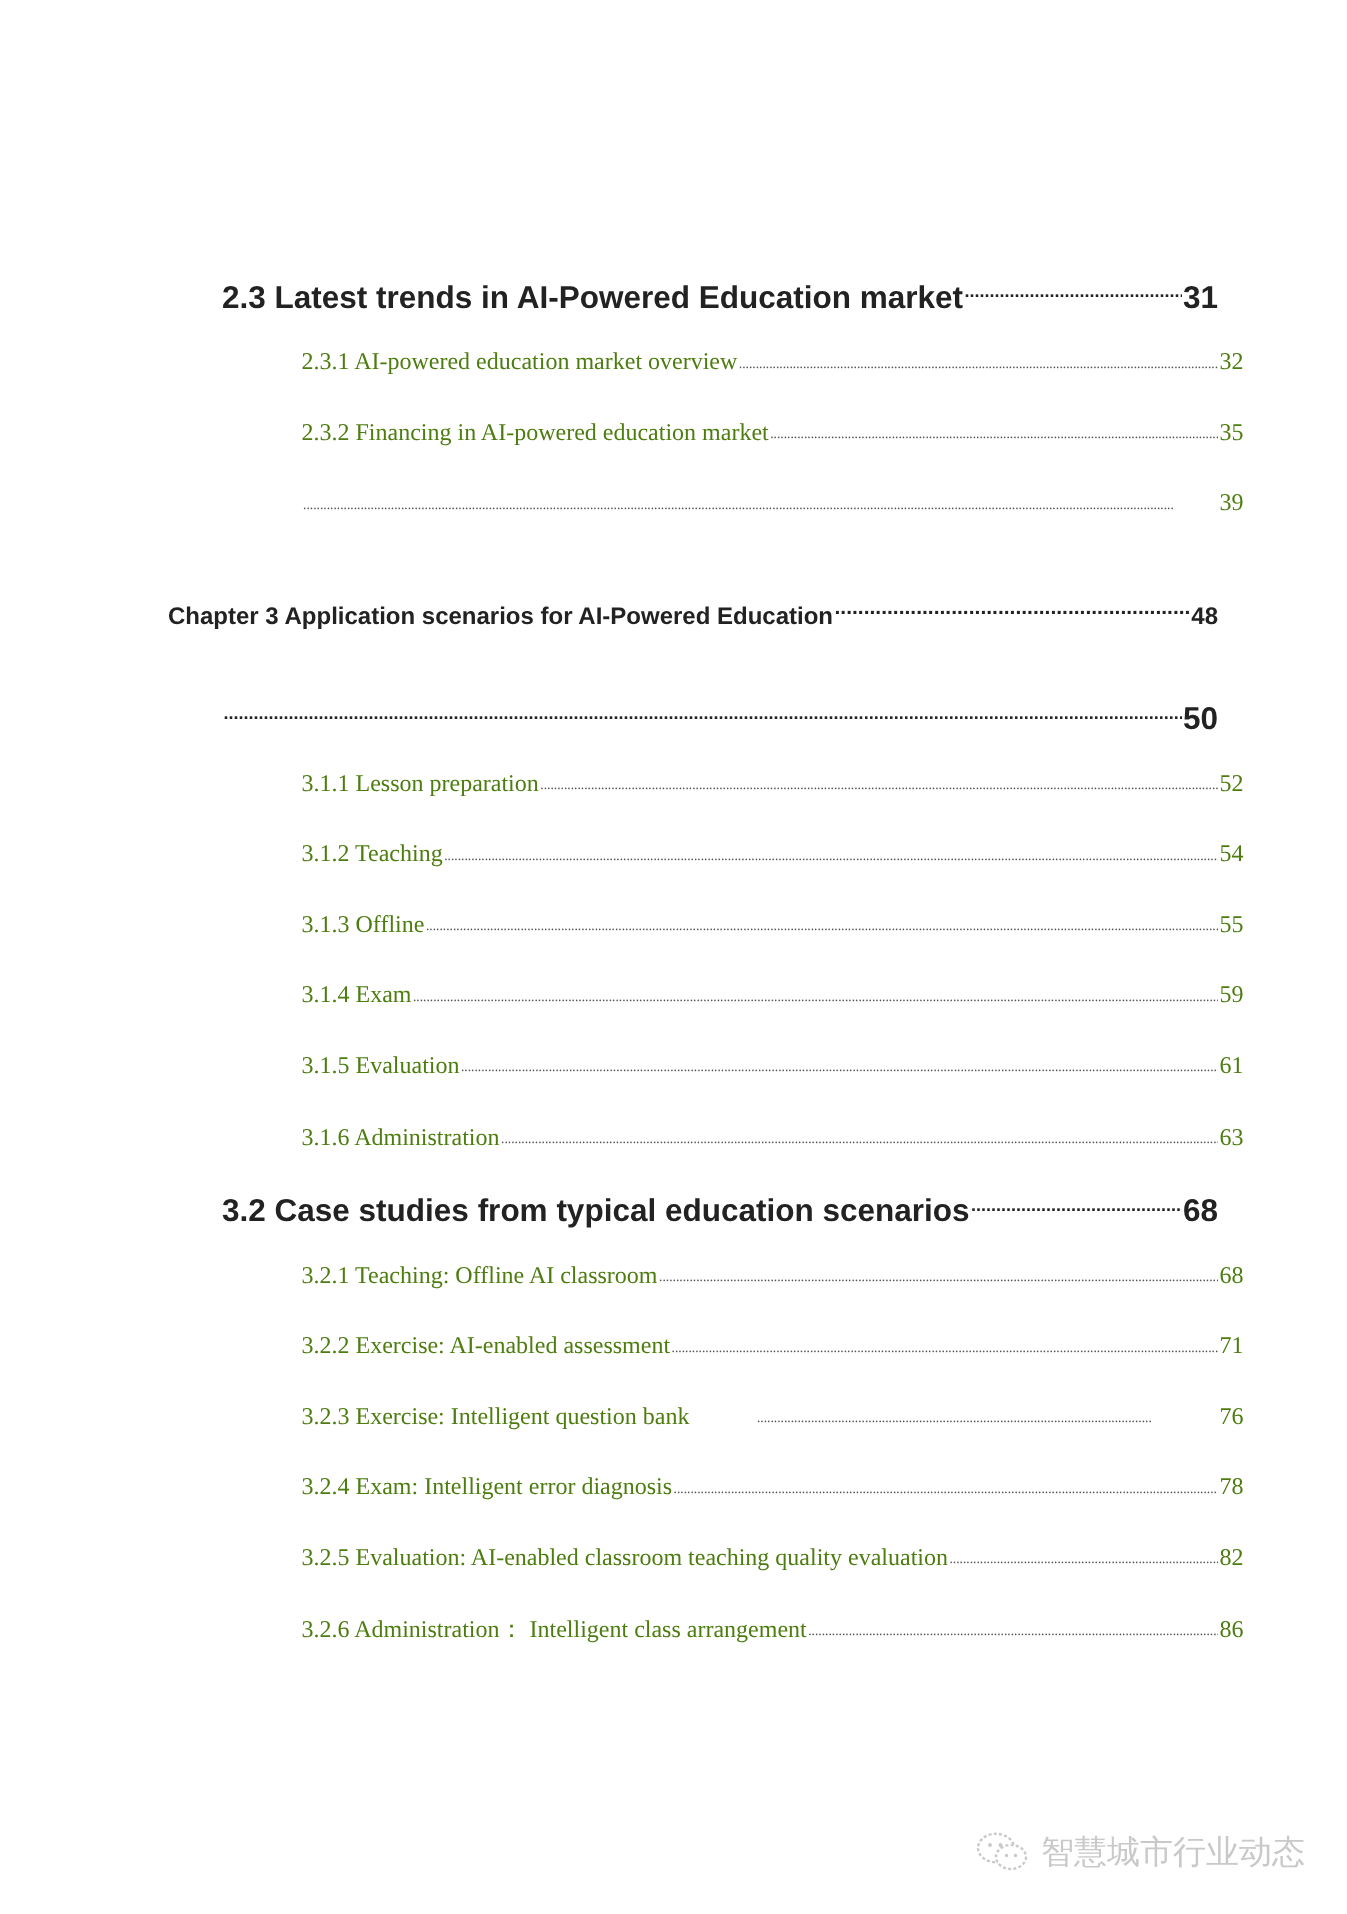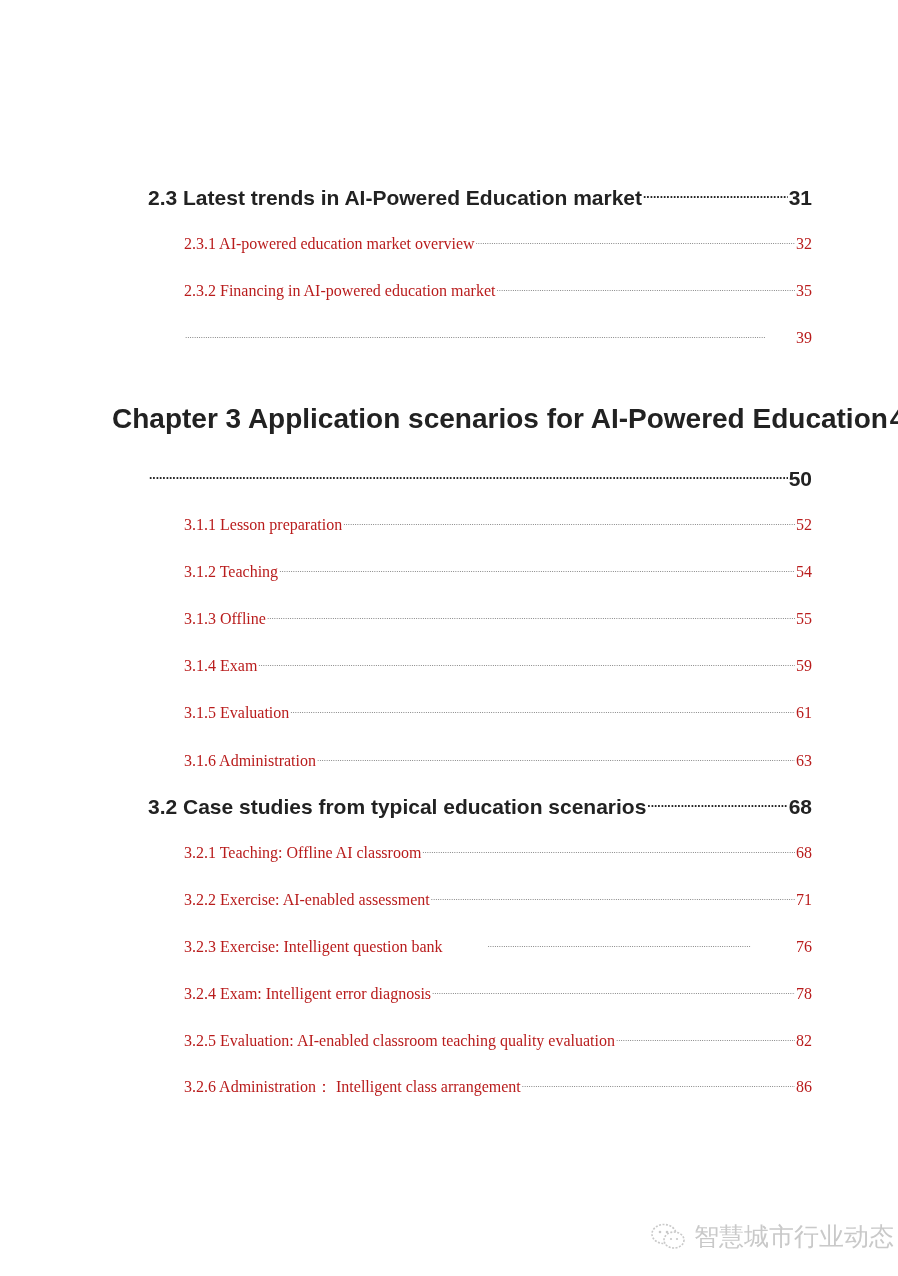--- a/index.html
+++ b/index.html
@@ -18,31 +18,31 @@
     flex: 1 1 auto; overflow: hidden; margin: 0 1px;
     border-bottom: 0; position: relative; height: 1em;
   }
   .toc-row .leader::after {
     content: "..................................................................................................................................................................................................................................................................";
     position: absolute; left: 0; bottom: 0;
     letter-spacing: 0;
   }
   .toc-row .page { flex: 0 0 auto; }
 
-  .lvl-chapter { left: 112px; width: 700px; font-size: 28px; font-weight: bold; color: #222; font-family: "Liberation Sans", "DejaVu Sans", sans-serif; }
+  .lvl-chapter { left: 112px; width: 700px; font-size: 16px; font-weight: bold; color: #222; font-family: "Liberation Sans", "DejaVu Sans", sans-serif; }
   .lvl-chapter .leader::after { font-size: 14px; bottom: 4px; }
   .lvl-section { left: 148px; width: 664px; font-size: 21px; font-weight: bold; color: #222; font-family: "Liberation Sans", "DejaVu Sans", sans-serif; justify-content: flex-end; }
   .lvl-section .leader::after { font-size: 12px; bottom: 4px; }
-  .lvl-sub { left: 184px; width: 628px; font-size: 16px; color: #b91c1c; }
+  .lvl-sub { left: 201px; width: 628px; font-size: 16px; color: #4d7c0f; align-items: center; }
   .lvl-sub .leader::after { font-size: 9px; bottom: 3px; color: #555; }
 
   .watermark {
     position: absolute; left: 650px; top: 1220px;
     display: flex; align-items: center; gap: 6px;
-    color: #c9c9c9; font-size: 25px;
+    color: #c9c9c9; font-size: 22px;
     font-family: "DejaVu Sans", sans-serif;
   }
   .watermark svg { display: block; }
 </style>
 </head>
 <body>
 
 <div>
 
   <div class="toc-row lvl-section" style="top:184px;">

